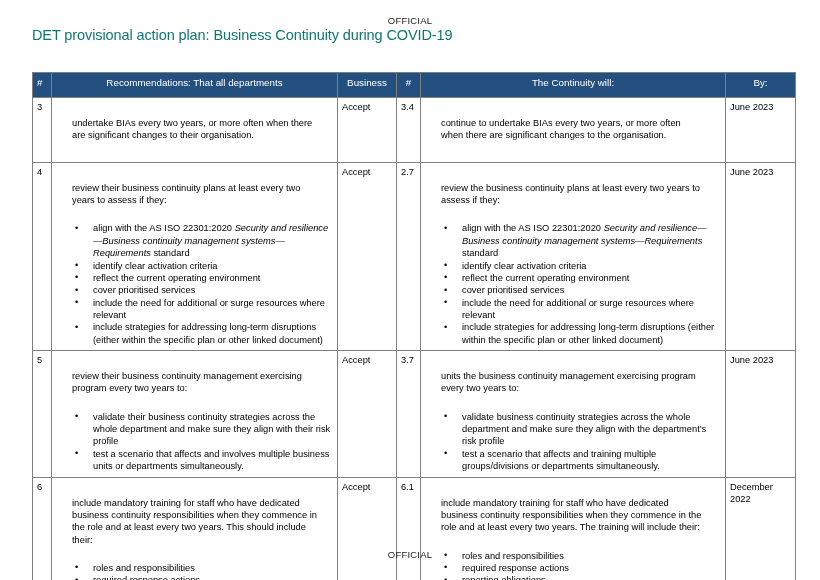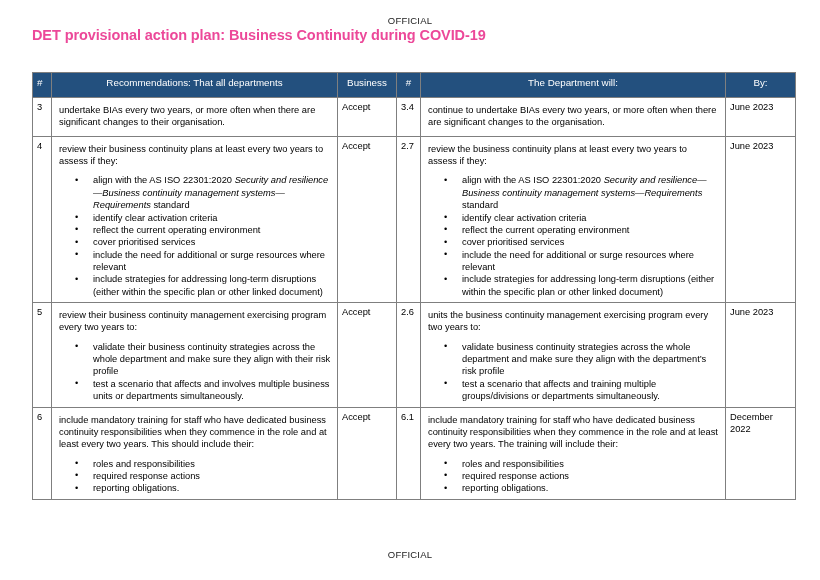--- a/index.html
+++ b/index.html
@@ -33,23 +33,23 @@
     color: #1a1a1a;
   }
   .classification.top  { top: 15px; }
   .classification.bottom { top: 549px; }
 
   .doc-title {
     position: absolute;
     left: 32px;
     top: 27px;
     font-size: 14.5px;
-    font-weight: bold;
+    font-weight: normal;
     letter-spacing: -0.1px;
-    color: #ec4899;
+    color: #0f766e;
     white-space: nowrap;
   }
 
   
   .table-wrap {
     position: absolute;
     left: 32px;
     top: 72px;
     width: 763px;
   }
@@ -85,21 +85,21 @@
   col.c-rec  { width: 286px; }
   col.c-resp { width: 59px; }
   col.c-num2 { width: 24px; }
   col.c-dept { width: 305px; }
   col.c-by   { width: 70px; }
 
   td.num { text-align: left; padding-left: 4px; }
 
   
   p.lead {
-    margin: 3px;
+    margin: 16px;
   }
   ul.bullets {
     margin: 7px 0 0 0;
     padding: 0 0 0 0;
     list-style: none;
   }
   ul.bullets li {
     position: relative;
     padding-left: 37px;
     margin: 0 0 0 0;
@@ -134,21 +134,21 @@
         <col class="c-num2">
           <col class="c-dept">
           <col class="c-by">
       </colgroup>
       <thead>
         <tr>
           <th>#</th>
           <th class="sep">Recommendations: That all departments</th>
           <th class="sep">Business</th>
           <th class="sep">#</th>
-          <th class="sep">The Department will:</th>
+          <th class="sep">The Continuity will:</th>
           <th class="sep">By:</th>
         </tr>
       </thead>
       <tbody id="table-body">
           <tr>
             <td class="num">3</td>
             <td>
               <span class="cell-inner">
                 <p class="lead">undertake BIAs every two years, or more often when there are significant changes to their organisation.</p>
               </span>
@@ -199,21 +199,21 @@
             <td>
               <span class="cell-inner">
                 <p class="lead">review their business continuity management exercising program every two years to:</p>
                 <ul class="bullets">
                   <li><span class="bullet-dot">•</span><span>validate their business continuity strategies across the whole department and make sure they align with their risk profile</span></li>
                   <li><span class="bullet-dot">•</span><span>test a scenario that affects and involves multiple business units or departments simultaneously.</span></li>
                 </ul>
               </span>
             </td>
             <td>Accept</td>
-            <td class="num">2.6</td>
+            <td class="num">3.7</td>
             <td>
               <span class="cell-inner">
                 <p class="lead">units the business continuity management exercising program every two years to:</p>
                 <ul class="bullets">
                   <li><span class="bullet-dot">•</span><span>validate business continuity strategies across the whole department and make sure they align with the department’s risk profile</span></li>
                   <li><span class="bullet-dot">•</span><span>test a scenario that affects and training multiple groups/divisions or departments simultaneously.</span></li>
                 </ul>
               </span>
             </td>
             <td>June 2023</td>

